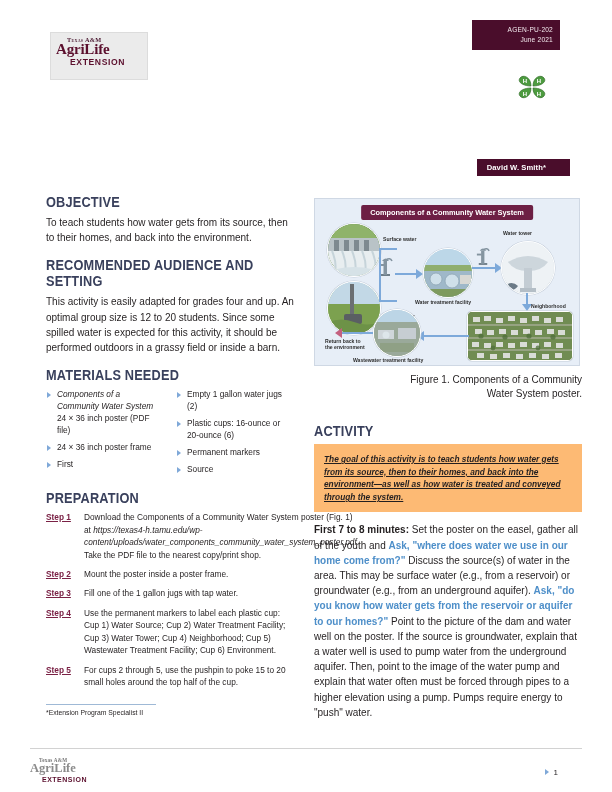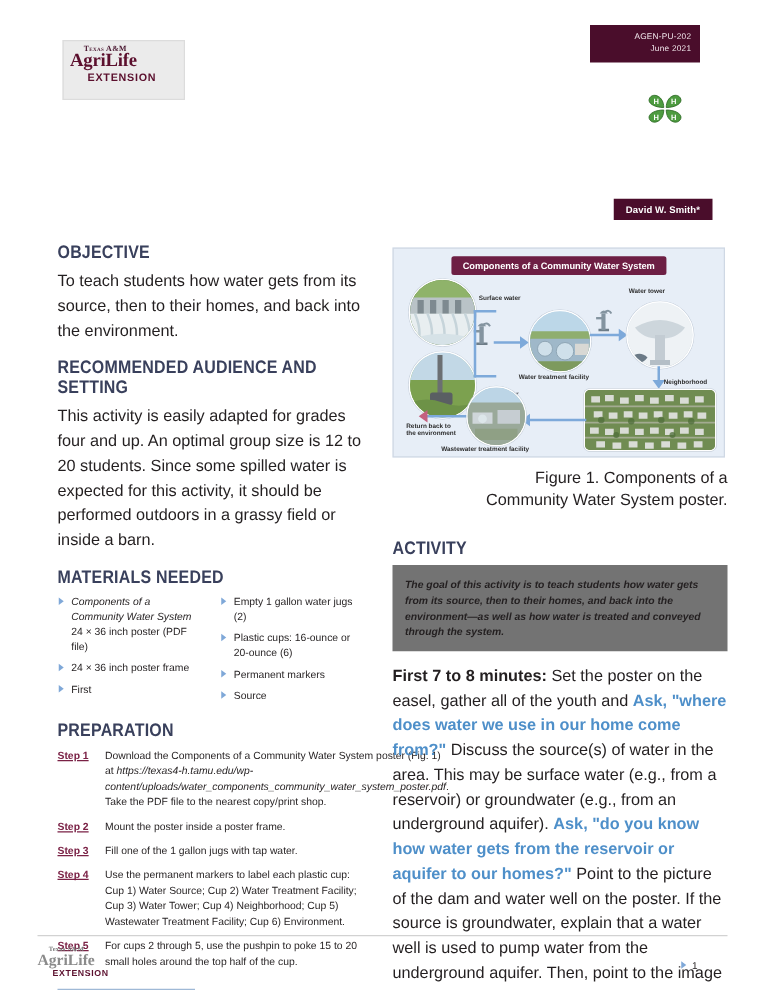--- a/index.html
+++ b/index.html
@@ -52,35 +52,35 @@
   .title2{
     color:#ffffff;font-size:21.5px;font-weight:bold;
     font-family:"Liberation Sans Narrow","Liberation Sans",sans-serif;
   }
   .title2sub{
     color:#ffffff;font-size:14px;font-weight:bold;margin-left:7px;
     font-family:"Liberation Sans Narrow","Liberation Sans",sans-serif;
   }
   .byline{
     position:absolute;right:12px;bottom:10px;background:#4a0d2b;color:#ffffff;
-    font-size:7.6px;font-weight:bold;padding:4px 10px 4px 10px;letter-spacing:.1px;
+    font-size:7.6px;font-weight:bold;padding:4px 24px 4px 10px;letter-spacing:.1px;
   }
 
   
   .colL{position:absolute;left:46px;top:194px;width:248px;}
   .colR{position:absolute;left:314px;top:198px;width:268px;}
 
   h2.sec{
     font-family:"Liberation Sans Narrow","Liberation Sans",sans-serif;
     font-size:14.5px;font-weight:bold;color:#39405c;letter-spacing:.2px;
     margin:0 0 5px 0;transform:scaleX(.88);transform-origin:left center;
     text-transform:uppercase;
   }
   p.body{
-    font-size:13px;line-height:1.52;margin:0 0 12px 0;color:#231f20;
+    font-size:10px;line-height:1.52;margin:0 0 12px 0;color:#231f20;
   }
 
   
   .matcols{display:flex;gap:12px;margin-bottom:2px;}
   .matcol{width:118px;}
   ul.bul{list-style:none;margin:0;padding:0;}
   ul.bul li{
     position:relative;padding-left:11px;font-size:8.3px;line-height:1.45;
     margin-bottom:5px;color:#231f20;
   }
@@ -115,26 +115,26 @@
   }
   .ph{position:absolute;overflow:hidden;}
   .circ{border-radius:50%;border:1.5px solid #ffffff;box-shadow:0 0 0 .5px #c3ccd8;}
   .rect{border-radius:5px;border:1.5px solid #ffffff;box-shadow:0 0 0 .5px #c3ccd8;}
   .lbl{position:absolute;font-size:5.1px;font-weight:bold;color:#2d2d2d;line-height:1.25;}
   .arrow{position:absolute;background:#7da9da;}
   .ahead{position:absolute;width:0;height:0;}
 
   .figcap-wrap{display:flex;justify-content:flex-end;margin-top:7px;}
   .figcap{
-    width:200px;text-align:right;font-size:13px;line-height:1.4;color:#231f20;
+    width:200px;text-align:right;font-size:10px;line-height:1.4;color:#231f20;
   }
 
   
   .goalbox{
-    background:#737373;padding:9px 10px 9px 10px;margin-bottom:10px;
+    background:#fdba74;padding:9px 10px 9px 10px;margin-bottom:10px;text-decoration:underline;
   }
   .goalbox p{
     margin:0;font-size:8.3px;line-height:1.52;font-style:italic;font-weight:bold;color:#231f20;
   }
   .b{font-weight:bold;}
   .ask{color:#4e8fc9;font-weight:bold;}
 
   
   .footrule{position:absolute;left:30px;top:748px;width:552px;height:1px;background:#d2d2d2;}
   .flogo{position:absolute;left:30px;top:758px;line-height:1;}

